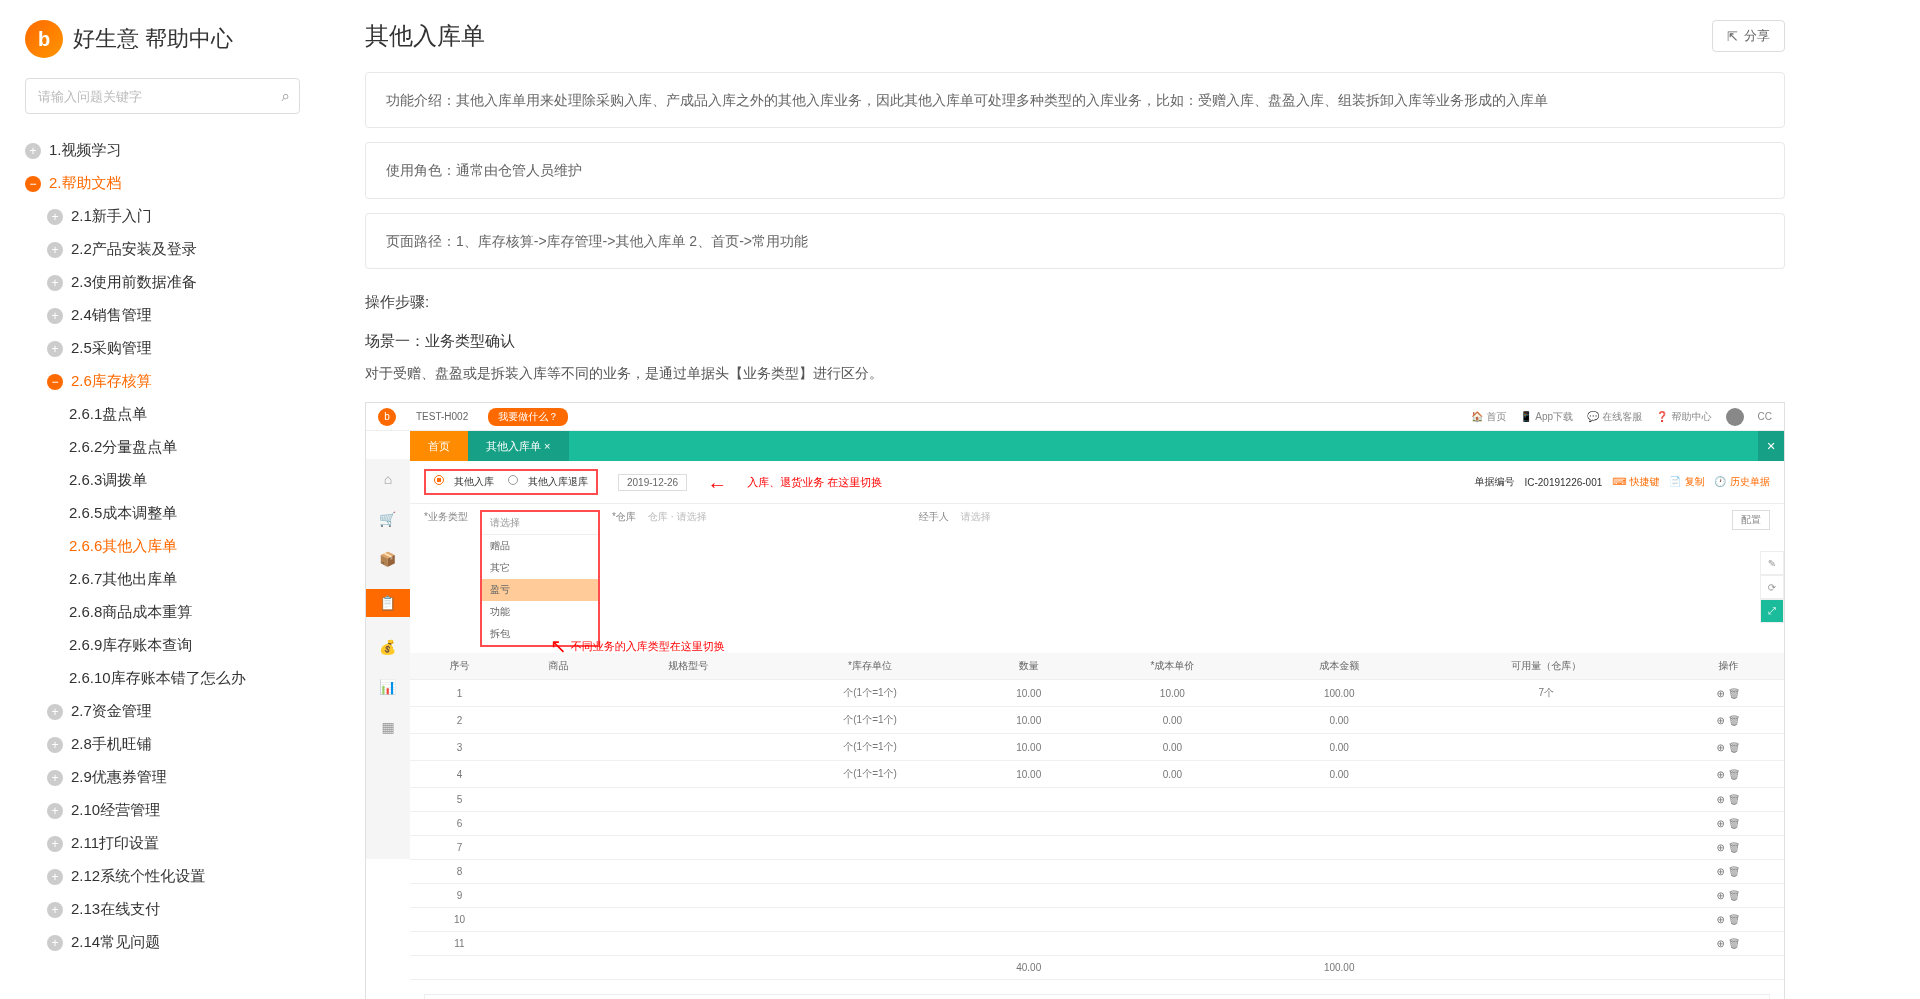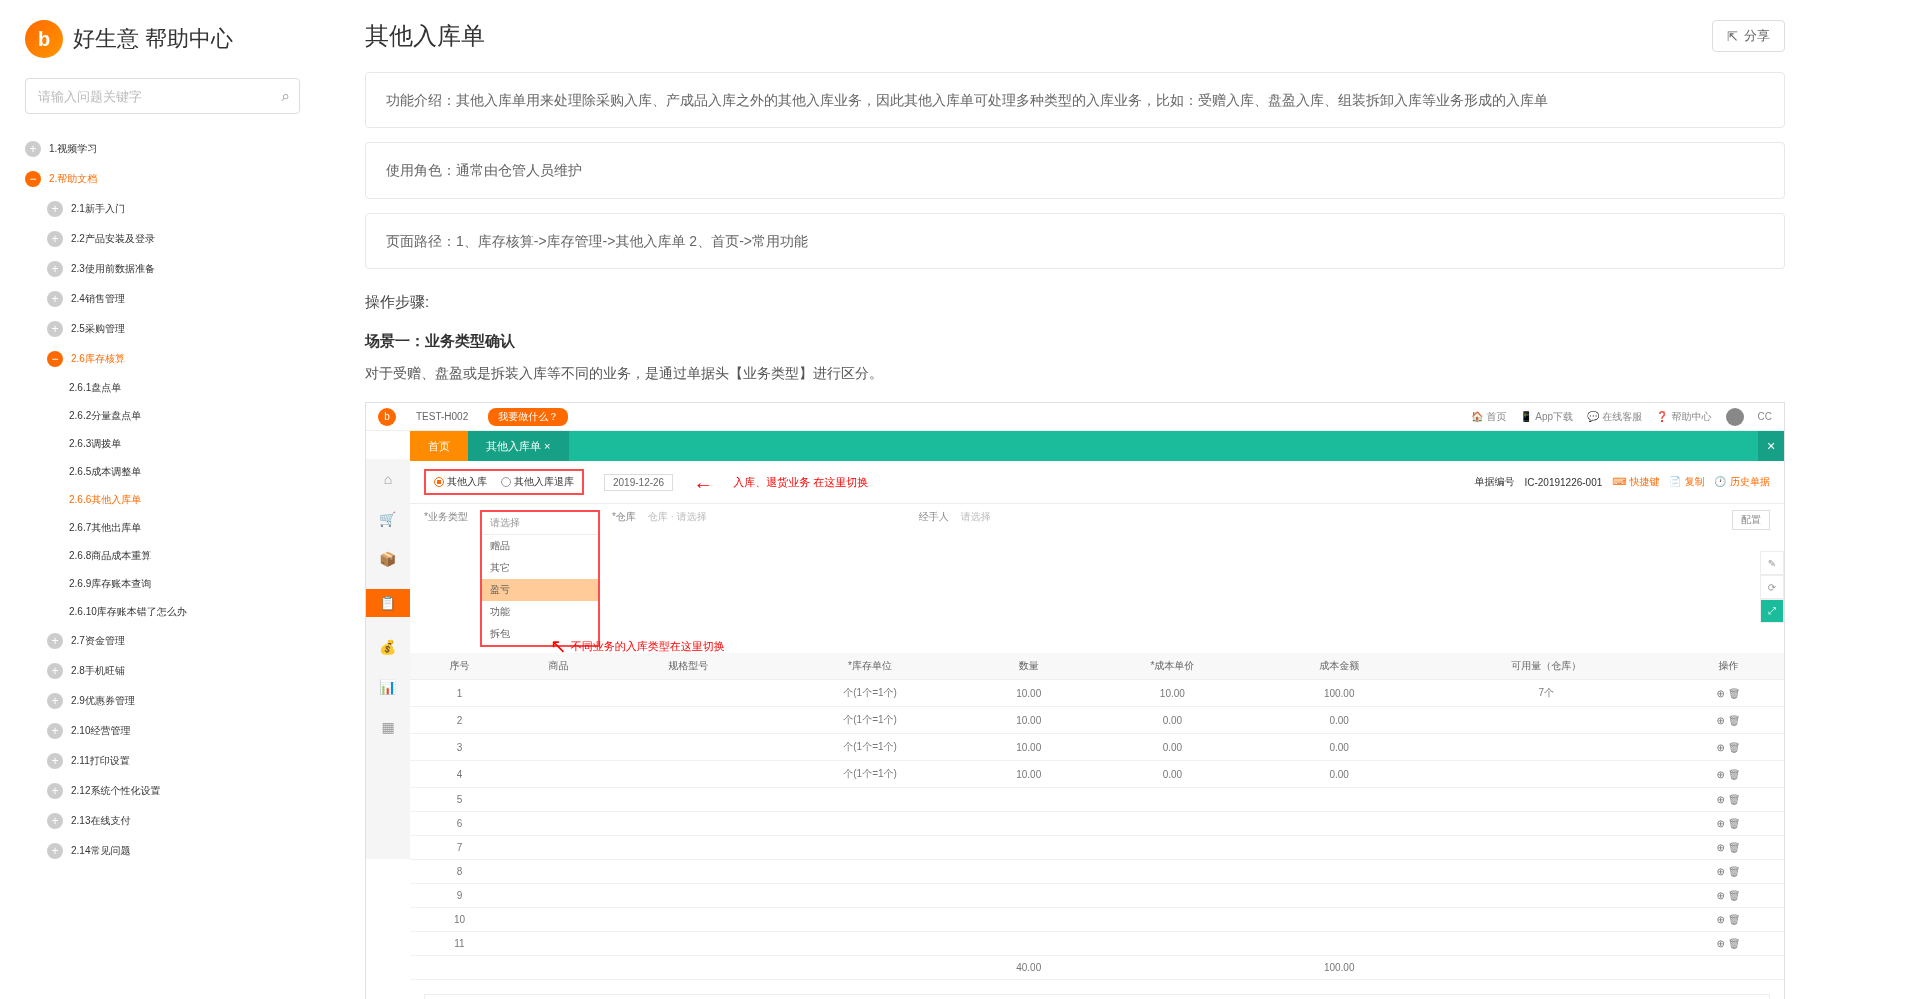--- a/index.html
+++ b/index.html
@@ -13,40 +13,40 @@
 .search-input{width:100%;height:36px;border:1px solid #ddd;border-radius:4px;padding:0 36px 0 12px;font-size:13px;outline:none}
 .search-input::placeholder{color:#bbb}
 .search-icon{position:absolute;right:10px;top:50%;transform:translateY(-50%);color:#999;font-size:15px}
 .nav{list-style:none}
 .nav-item{display:flex;align-items:center;padding:7px 0;cursor:pointer;color:#333}
 .nav-item.active{color:#ff6a00}
 .nav-item.sub{padding-left:22px}
 .nav-item.sub2{padding-left:44px}
 .expand-icon{width:16px;height:16px;border-radius:50%;background:#ccc;color:#fff;display:flex;align-items:center;justify-content:center;font-size:12px;margin-right:8px;flex-shrink:0}
 .expand-icon.open{background:#ff6a00}
-.nav-label{font-size:10px}
+.nav-label{font-size:15px}
 .main{flex:1;padding:20px 40px;max-width:1500px}
 .header-row{display:flex;justify-content:space-between;align-items:center;margin-bottom:20px}
 .page-title{font-size:24px;font-weight:400;color:#333}
 .share-btn{border:1px solid #ddd;background:#fff;padding:6px 14px;border-radius:4px;cursor:pointer;font-size:13px;color:#666;display:flex;align-items:center;gap:6px}
 .info-box{border:1px solid #e8e8e8;border-radius:4px;padding:16px 20px;margin-bottom:14px;font-size:14px;color:#666;line-height:1.6}
 .content{margin-top:24px}
 .step-label{font-size:15px;color:#444;margin-bottom:20px}
-.scene{font-size:15px;font-weight:bold;color:#333;margin:16px 0 10px}
+.scene{font-size:15px;font-weight:normal;color:#333;margin:16px 0 10px}
 .para{font-size:14px;color:#555;line-height:1.8;margin-bottom:10px}
 .screenshot{border:1px solid #e0e0e0;margin:16px 0;background:#fafafa}
 .ss-topbar{height:28px;background:#fff;display:flex;align-items:center;padding:0 12px;font-size:10px;color:#666;gap:20px;border-bottom:1px solid #eee}
 .ss-logo{width:18px;height:18px;border-radius:50%;background:#ff6a00;display:flex;align-items:center;justify-content:center;color:#fff;font-size:10px}
 .ss-tabs{background:#1abc9c;height:30px;display:flex;align-items:center;padding:0;font-size:11px}
 .ss-tab{padding:0 18px;color:#fff;height:100%;display:flex;align-items:center}
 .ss-tab.home{background:#ff8c00}
 .ss-tab.active{background:#16a085}
 .ss-toolbar{background:#fff;padding:8px 14px;display:flex;align-items:center;gap:20px;font-size:10px;border-bottom:1px solid #eee}
 .ss-radio-group{border:2px solid #ff4d4f;padding:4px 8px;display:flex;gap:14px;position:relative}
-.ss-radio{display:flex;align-items:center;gap:3px}
+.ss-radio{display:flex;gap:10px}
 .ss-radio-dot{width:10px;height:10px;border:1px solid #999;border-radius:50%;display:inline-block}
 .ss-radio-dot.checked{border-color:#ff6a00;background:radial-gradient(circle,#ff6a00 40%,#fff 45%)}
 .ss-date{border:1px solid #ddd;padding:2px 8px;font-size:10px;color:#666}
 .ss-anno{color:#ff0000;font-size:11px;position:absolute}
 .ss-filter-row{background:#fff;padding:6px 14px;display:flex;align-items:center;gap:12px;font-size:10px;color:#888}
 .ss-dropdown{border:2px solid #ff4d4f;padding:0;width:120px;background:#fff;position:relative}
 .ss-dropdown-head{padding:4px 8px;border-bottom:1px solid #eee;color:#999}
 .ss-dropdown-item{padding:4px 8px;color:#666;font-size:10px}
 .ss-dropdown-item.sel{background:#ffcc99}
 .ss-table{width:100%;background:#fff;font-size:10px;border-collapse:collapse}

